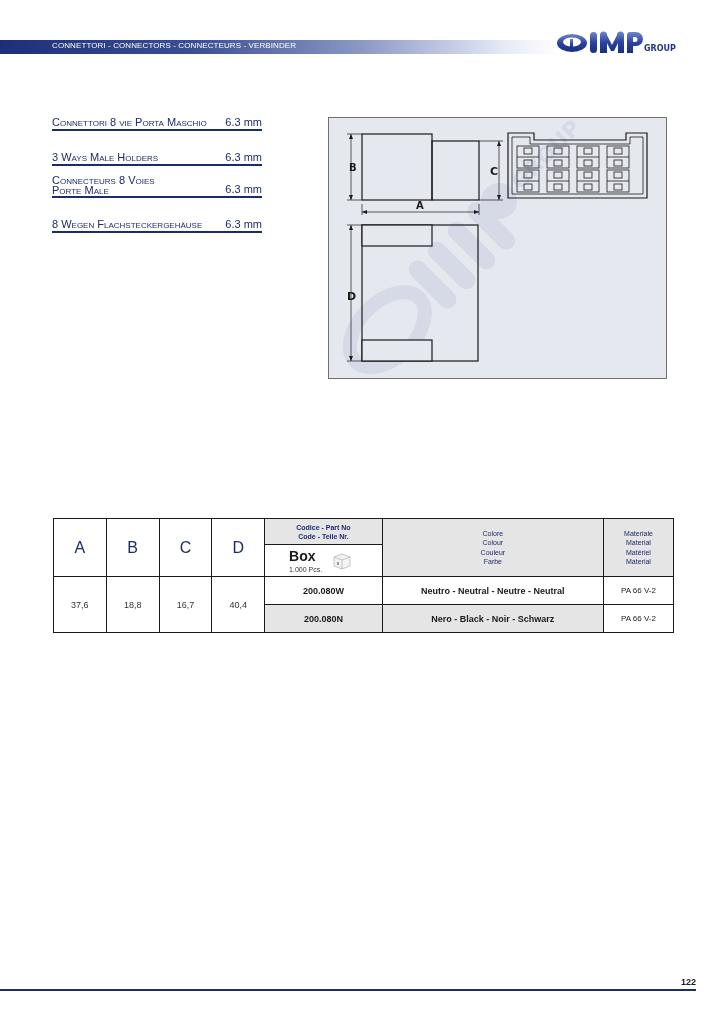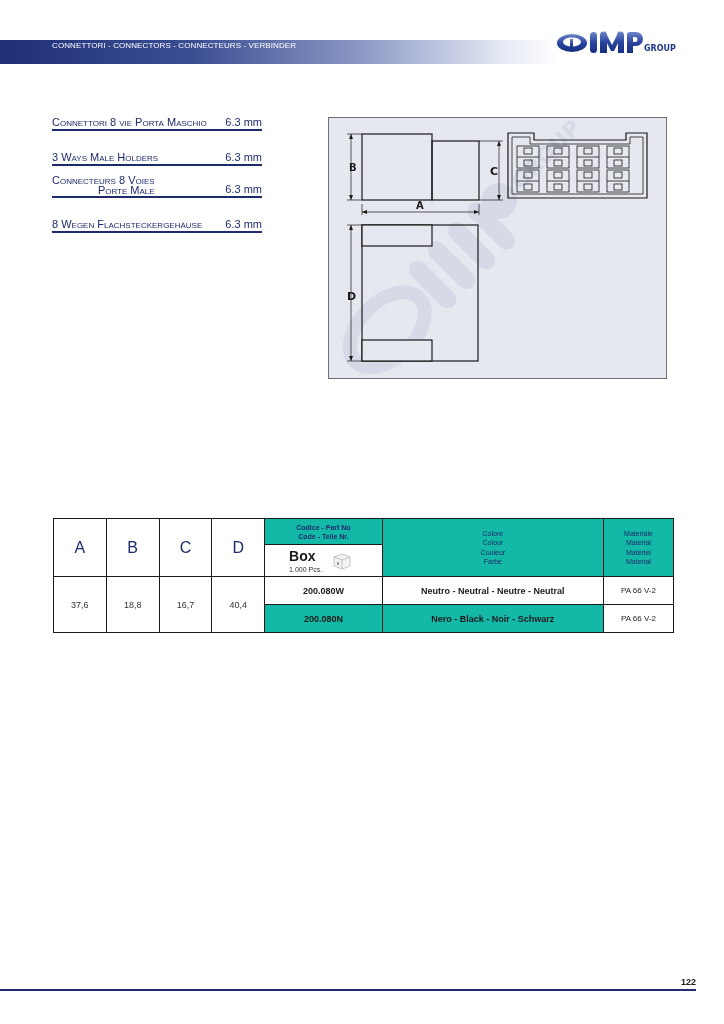--- a/index.html
+++ b/index.html
@@ -1,35 +1,35 @@
 <!DOCTYPE html>
 <html><head>
 <meta charset="utf-8">
 <style>
   * { box-sizing: border-box; margin: 0; padding: 0; }
   html, body { width: 724px; height: 1024px; background: #ffffff; overflow: hidden; }
   body { position: relative; font-family: "Liberation Sans", sans-serif; color: #1d2a6b; }
 
   
   .header-band {
-    position: absolute; left: 0; top: 40px; width: 560px; height: 24px;
+    position: absolute; left: 0; top: 40px; width: 560px; height: 14px;
     background: linear-gradient(to right, #1e2f78 0%, #3c4f93 35%, #8d9ac6 65%, #e6eaf5 90%, #ffffff 100%);
   }
   .header-band .band-text {
     position: absolute; left: 52px; top: 0px; font-size: 8px; line-height: 11px;
     color: #ffffff; letter-spacing: 0.1px; white-space: nowrap;
   }
   .logo { position: absolute; left: 556px; top: 29px; width: 144px; height: 26px; }
 
   
   .titles { position: absolute; left: 52px; top: 117px; width: 210px; }
   .title-row {
     position: relative; display: flex; justify-content: space-between; align-items: flex-end;
     border-bottom: 2px solid #1d2a6b; padding-bottom: 1px;
-    font-size: 10px; color: #1d2a6b; font-variant: small-caps; font-weight: normal; text-align: right;
+    font-size: 10px; color: #1d2a6b; font-variant: small-caps; font-weight: normal;
   }
   .title-row .t { line-height: 11px; font-size: 11px; }
   .title-row .mm { font-variant: normal; font-size: 11px; line-height: 11px; }
   .title-row.r1 { margin-bottom: 21px; }
   .title-row.r2 { margin-bottom: 9px; }
   .title-row.r3 { margin-bottom: 21px; }
   .title-row .t.two { white-space: pre-line; line-height: 10px; }
 
   
   .drawing {
@@ -41,21 +41,21 @@
   
   .spec-table {
     position: absolute; left: 53px; top: 518px; width: 621px;
     border-collapse: collapse; font-family: "Liberation Sans", sans-serif;
   }
   .spec-table td {
     border: 1px solid #1a1a1a; text-align: center; vertical-align: middle; color: #1a1a1a;
   }
   .spec-table .dim-head { font-size: 16px; color: #1d2a6b; width: 52px; height: 58px; }
   .spec-table .dim-val { font-size: 9px; color: #333; }
-  .spec-table .shade { background: #14b8a6; }
+  .spec-table .shade { background: #e5e5e5; }
   .spec-table .code-head { font-size: 7px; font-weight: bold; color: #1d2a6b; line-height: 9px; height: 26px; width: 116px; }
   .spec-table .box-cell { text-align: left; padding-left: 24px; height: 32px; position: relative; }
   .box-label { font-size: 14px; font-weight: bold; color: #1a1a1a; display: block; }
   .box-pcs { font-size: 7px; color: #333; display: block; margin-top: 2px; }
   .box-icon { position: absolute; left: 66px; top: 7px; }
   .spec-table .color-head { font-size: 7px; color: #1d2a6b; line-height: 9.5px; width: 218px; }
   .spec-table .mat-head { font-size: 7px; color: #1d2a6b; line-height: 9.5px; width: 69px; }
   .spec-table .code-val { font-size: 9px; font-weight: bold; height: 28px; }
   .spec-table .color-val { font-size: 9px; font-weight: bold; }
   .spec-table .mat-val { font-size: 8px; color: #222; }

